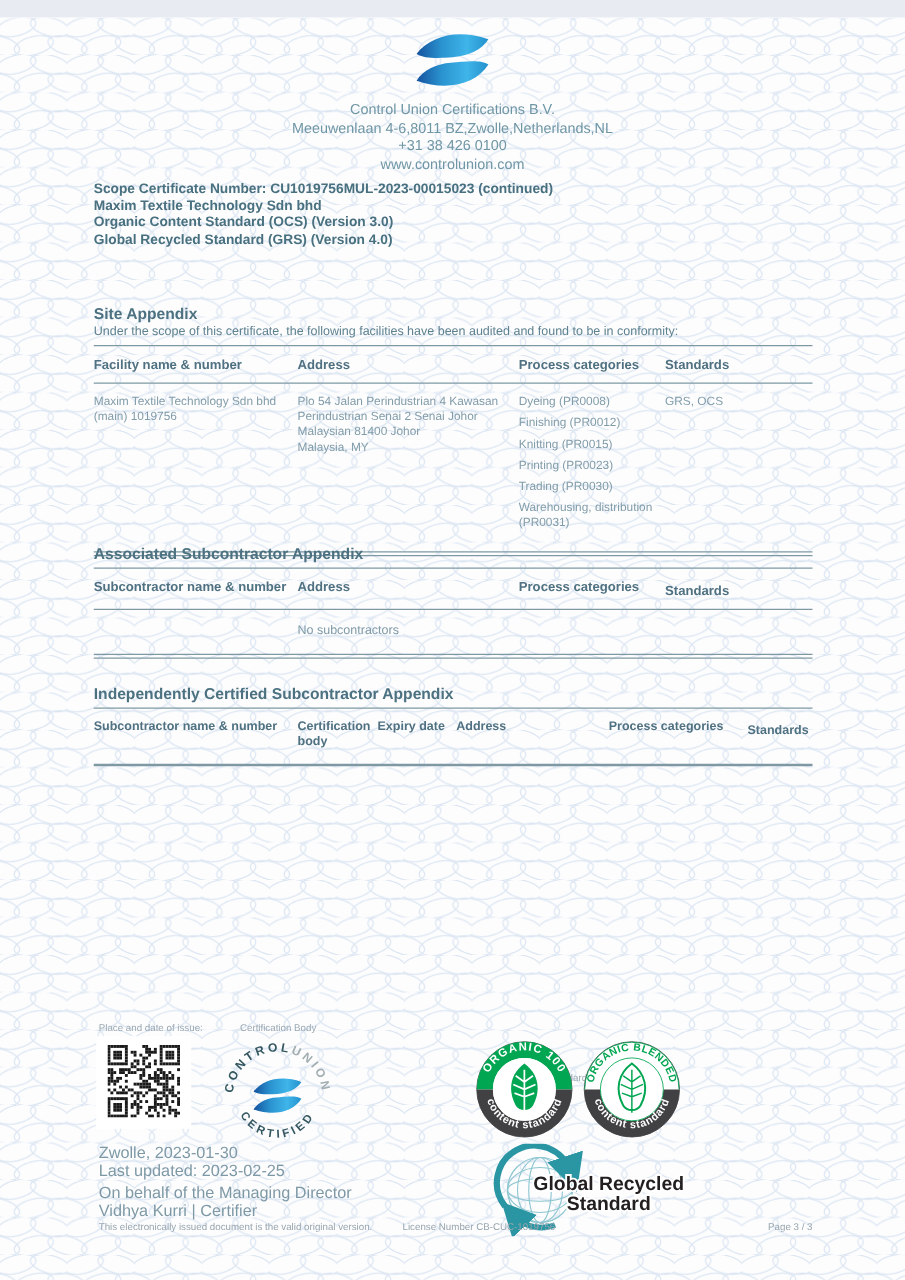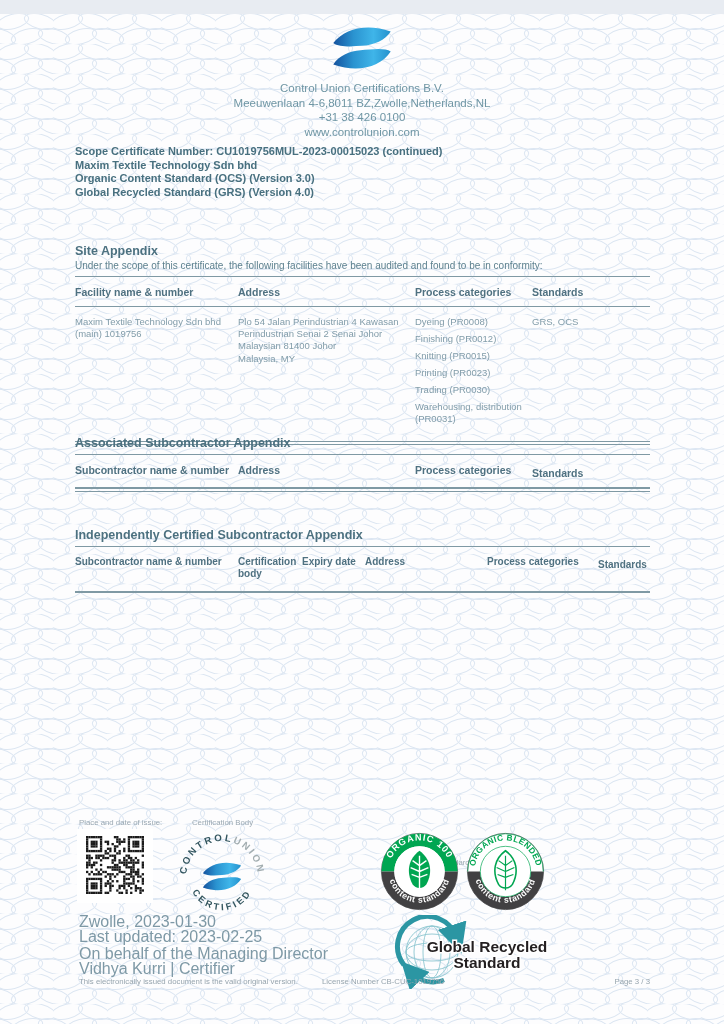--- a/index.html
+++ b/index.html
@@ -38,21 +38,21 @@
   
   .flabel{font-size:7.8px;color:#9aa8b2;}
   .lab-issue{top:804px;left:79px;}
   .lab-certbody{top:804px;left:175px;width:95px;text-align:center;}
   .lab-stdlogo{top:844px;left:400px;width:130px;text-align:center;}
   .qr-box{top:815px;left:77px;width:76px;height:74px;background:#ffffff;}
   .qr{top:822px;left:86px;}
   .stamp{top:817px;left:176px;}
   .org1{top:818px;left:380px;}
   .org2{top:818px;left:466px;}
-  .issue-block{top:900px;left:79px;color:#7e99a6;font-size:16px;line-height:15px;}
+  .issue-block{top:900px;left:79px;color:#7e99a6;font-size:13px;line-height:15px;}
   .issue-block .gap{height:2px;}
   .grs{top:901px;left:388px;}
   .bfoot{top:963px;left:0;width:724px;font-size:7.8px;color:#97a5ae;}
   .bfoot .bl{position:absolute;left:79px;top:0;}
   .bfoot .bc{position:absolute;left:322px;top:0;}
   .bfoot .br{position:absolute;right:74px;top:0;}
 </style>
 </head>
 <body>
 
@@ -135,24 +135,28 @@
   <div class="layer section" style="top:422px">
     <div class="sec-title">Associated Subcontractor Appendix</div>
     <hr class="rule">
     <div class="trow">
       <div class="th c1">Subcontractor name &amp; number</div>
       <div class="th c2">Address</div>
       <div class="th c3">Process categories</div>
       <div class="th c4" style="padding-top:12px">Standards</div>
     </div>
     <hr class="rule" style="margin:0">
+    <div class="trow">
+      <div class="c1"></div>
+      <div class="empty-cell">No subcontractors</div>
+    </div>
     <div class="dbl" style="margin-top:0"></div>
   </div>
 
-  <div class="layer section" style="top:514px">
+  <div class="layer section" style="top:534px">
     <div class="sec-title">Independently Certified Subcontractor Appendix</div>
     <hr class="rule">
     <div class="trow">
       <div class="th ith i1">Subcontractor name &amp; number</div>
       <div class="th ith i2">Certification body</div>
       <div class="th ith i3">Expiry date</div>
       <div class="th ith i4">Address</div>
       <div class="th ith i5">Process categories</div>
       <div class="th ith i6" style="padding-top:12px">Standards</div>
     </div>

